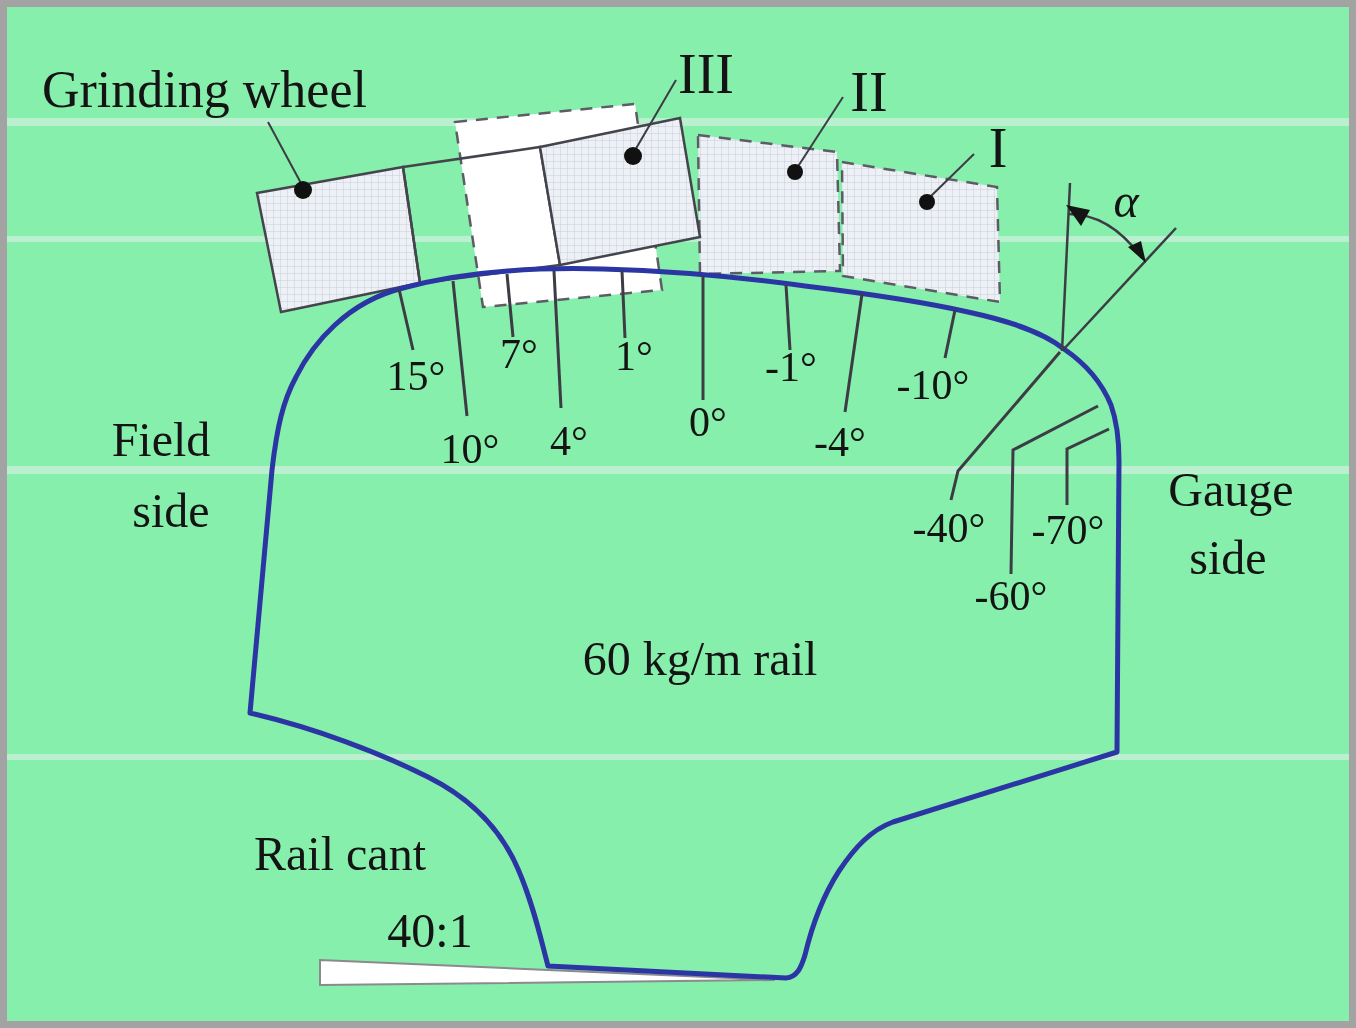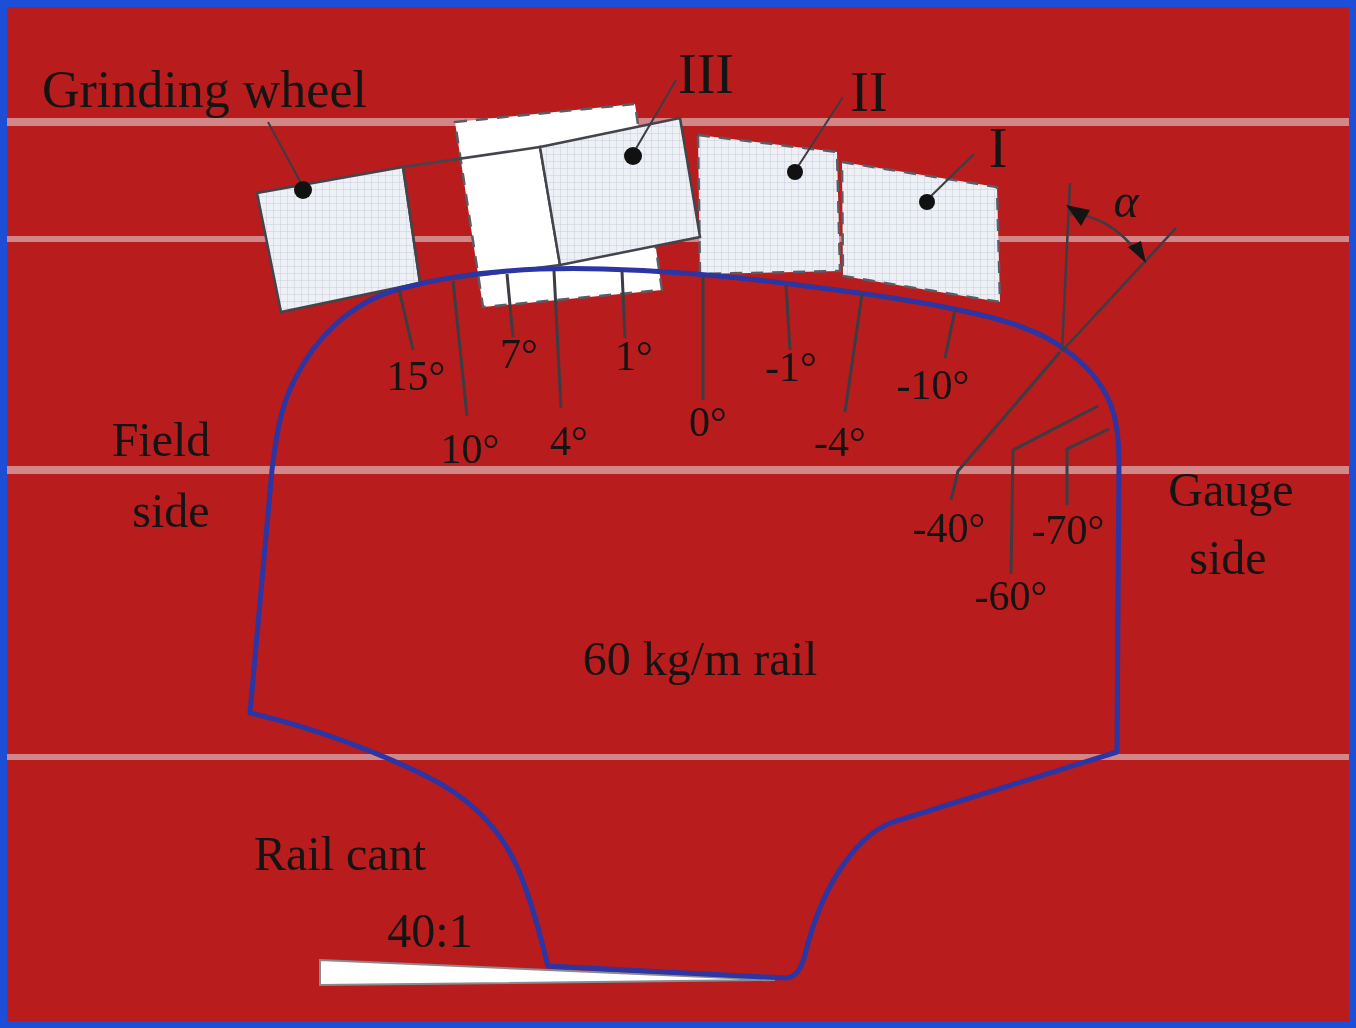--- a/index.html
+++ b/index.html
@@ -1,18 +1,18 @@
 <!DOCTYPE html>
 <html><head>
 <meta charset="utf-8">
 <style>
   html,body{margin:0;padding:0;background:#e9e9e9;}
   .frame{
     width:1356px;height:1028px;box-sizing:border-box;position:relative;
-    border:7px solid #1d4ed8;background:#b91c1c;overflow:hidden;
+    border:7px solid #a3a3a3;background:#86efac;overflow:hidden;
     font-family:"Liberation Serif","DejaVu Serif",serif;
   }
   svg{position:absolute;left:0;top:0;}
   text{fill:#141414;font-family:"Liberation Serif","DejaVu Serif",serif;}
   .lbl{font-size:42px;}
   .big{font-size:48px;}
   .title{font-size:52px;}
   .numeral{font-size:56px;}
   .alpha{font-size:48px;font-style:italic;}
   .mid{text-anchor:middle;}

